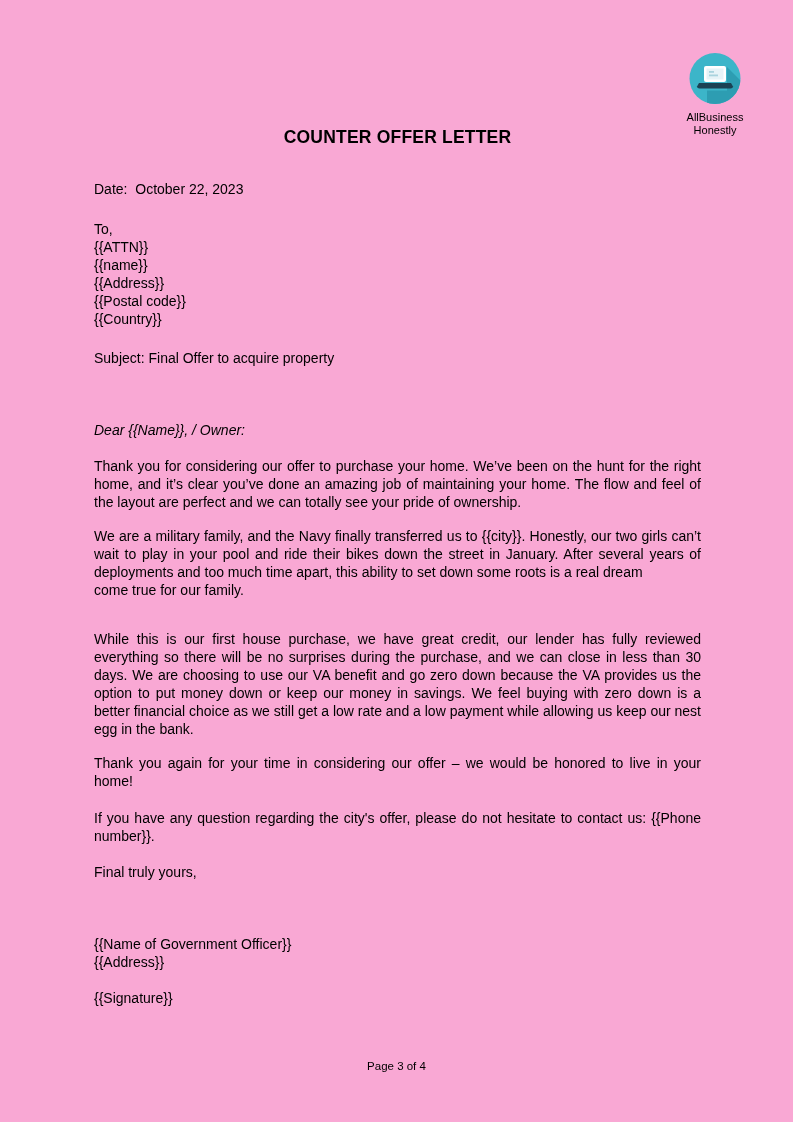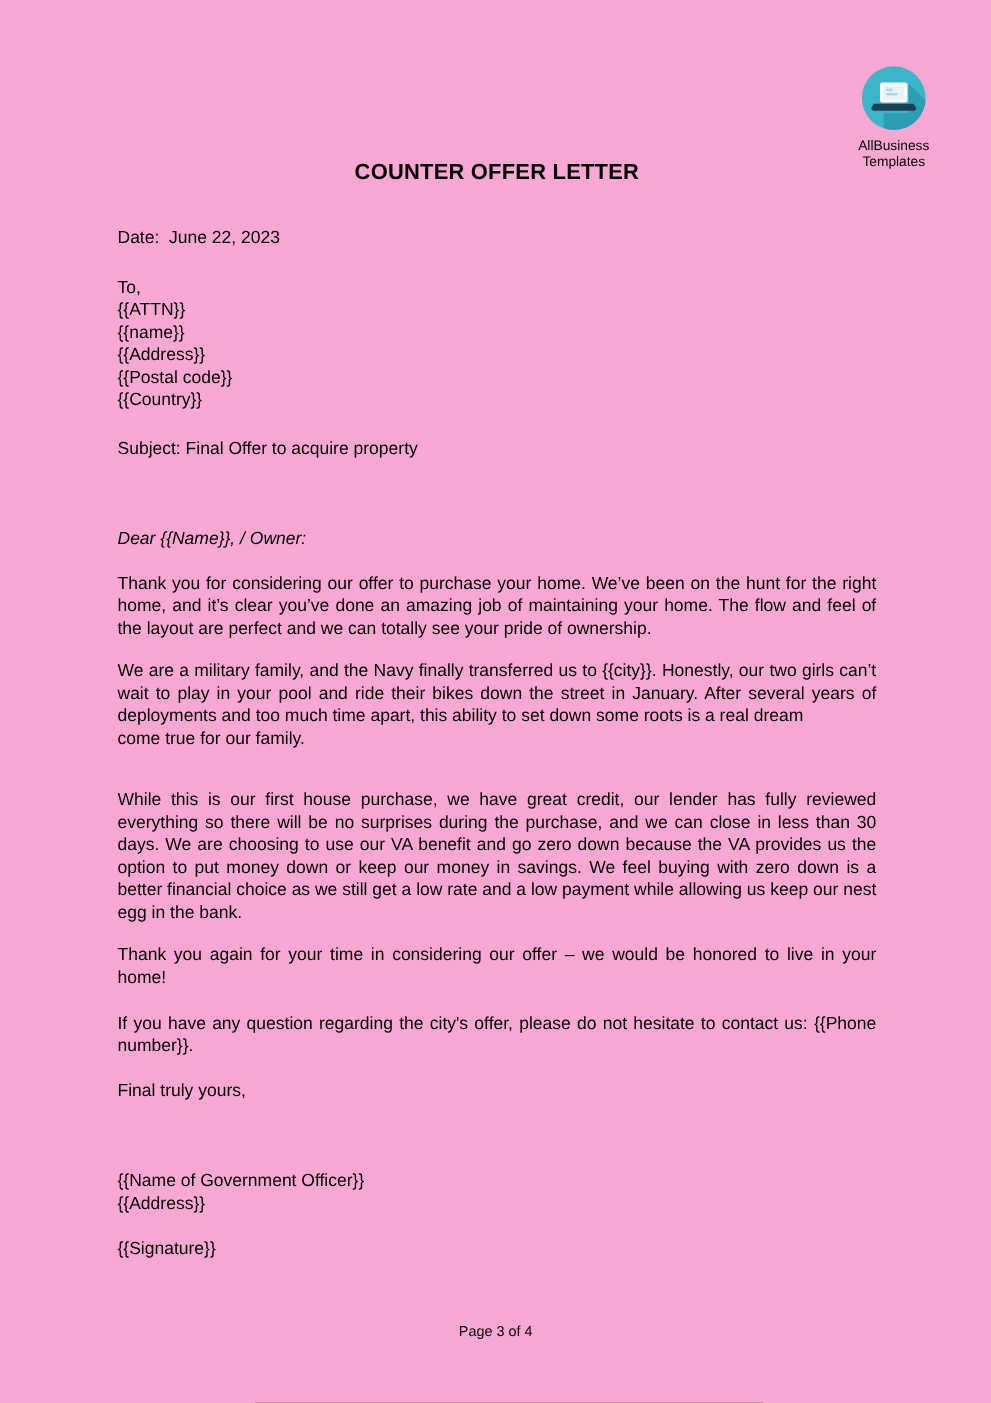--- a/index.html
+++ b/index.html
@@ -89,28 +89,28 @@
         <polygon points="40,15 57,32 57,53 20,53 20,38.5 40,38.5" fill="#2d9db2"></polygon>
       </g>
       <rect x="17" y="14" width="22" height="16" rx="2" fill="#ffffff"></rect>
       <rect x="19.5" y="16.5" width="17" height="11" fill="#e6f3f7"></rect>
       <rect x="22" y="19" width="5" height="1.8" fill="#a9d3de"></rect>
       <rect x="22" y="22.5" width="9" height="1.8" fill="#a9d3de"></rect>
       <path d="M12 31 L44 31 L46 34.5 Q46 36.5 43.5 36.5 L12.5 36.5 Q10 36.5 10 34.5 Z" fill="#1b4254"></path>
     </svg>
     <div class="brand">
       <div>AllBusiness</div>
-      <div>Templates</div>
+      <div>Honestly</div>
     </div>
   </div>
 
   <div class="content">
     <h1 class="title">COUNTER OFFER LETTER</h1>
 
-    <div class="textline date-line">Date:  June 22, 2023</div>
+    <div class="textline date-line">Date:  October 22, 2023</div>
 
     <div class="recipient">
       <div class="textline">To,</div>
       <div class="textline">{{ATTN}}</div>
       <div class="textline">{{name}}</div>
       <div class="textline">{{Address}}</div>
       <div class="textline">{{Postal code}}</div>
       <div class="textline">{{Country}}</div>
     </div>
 

